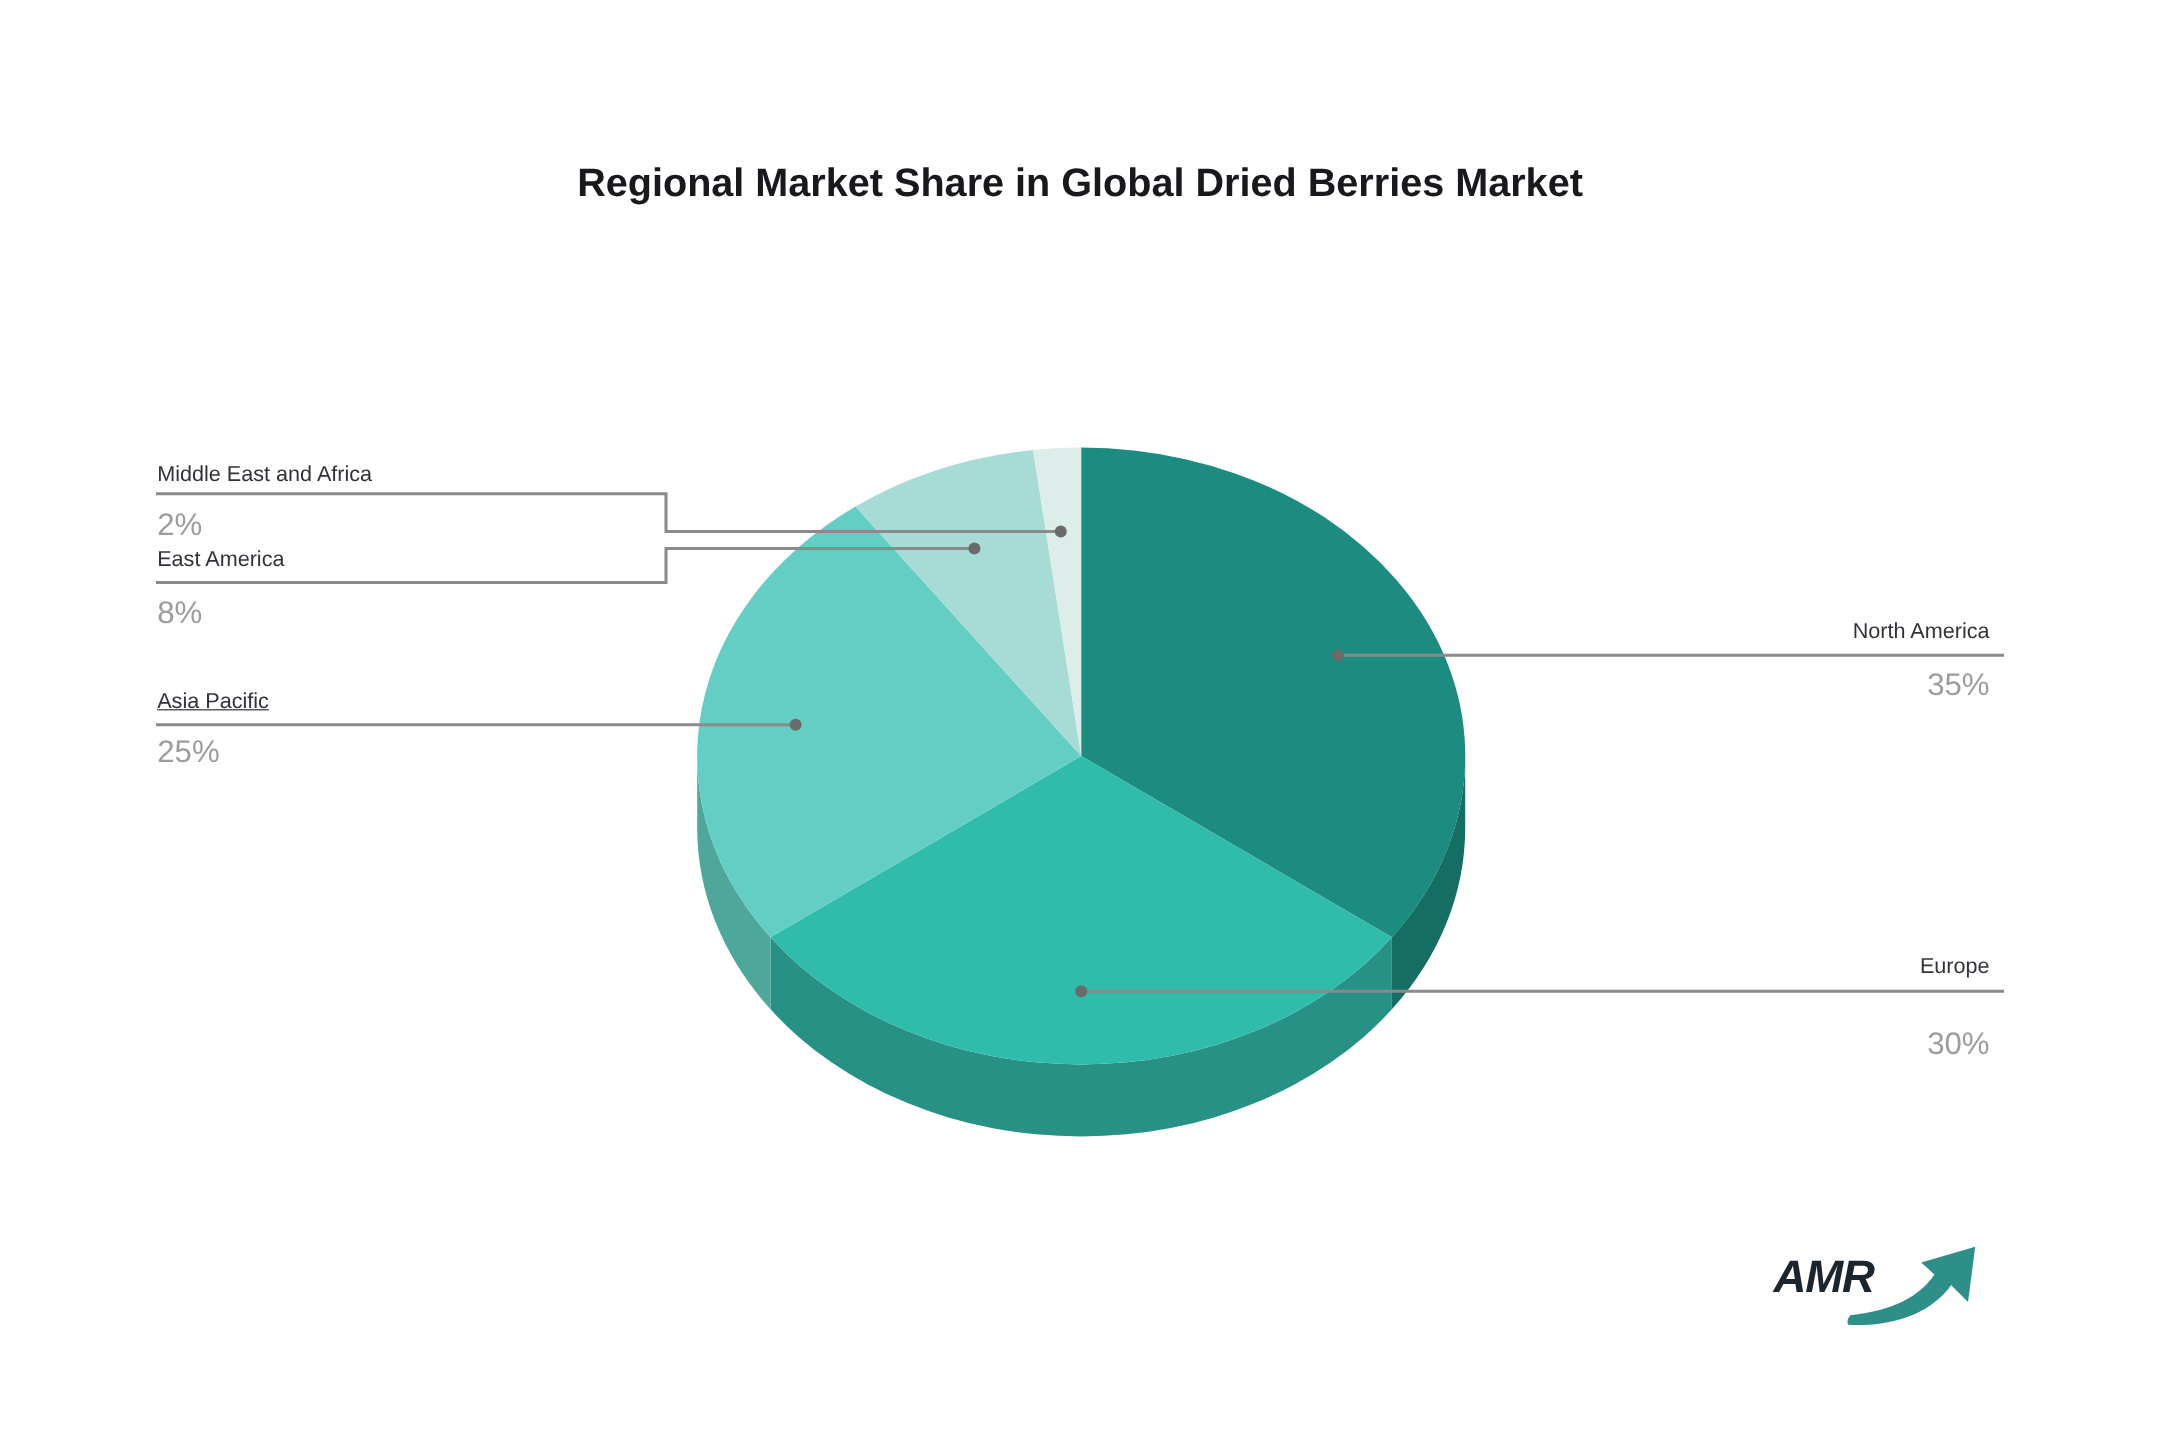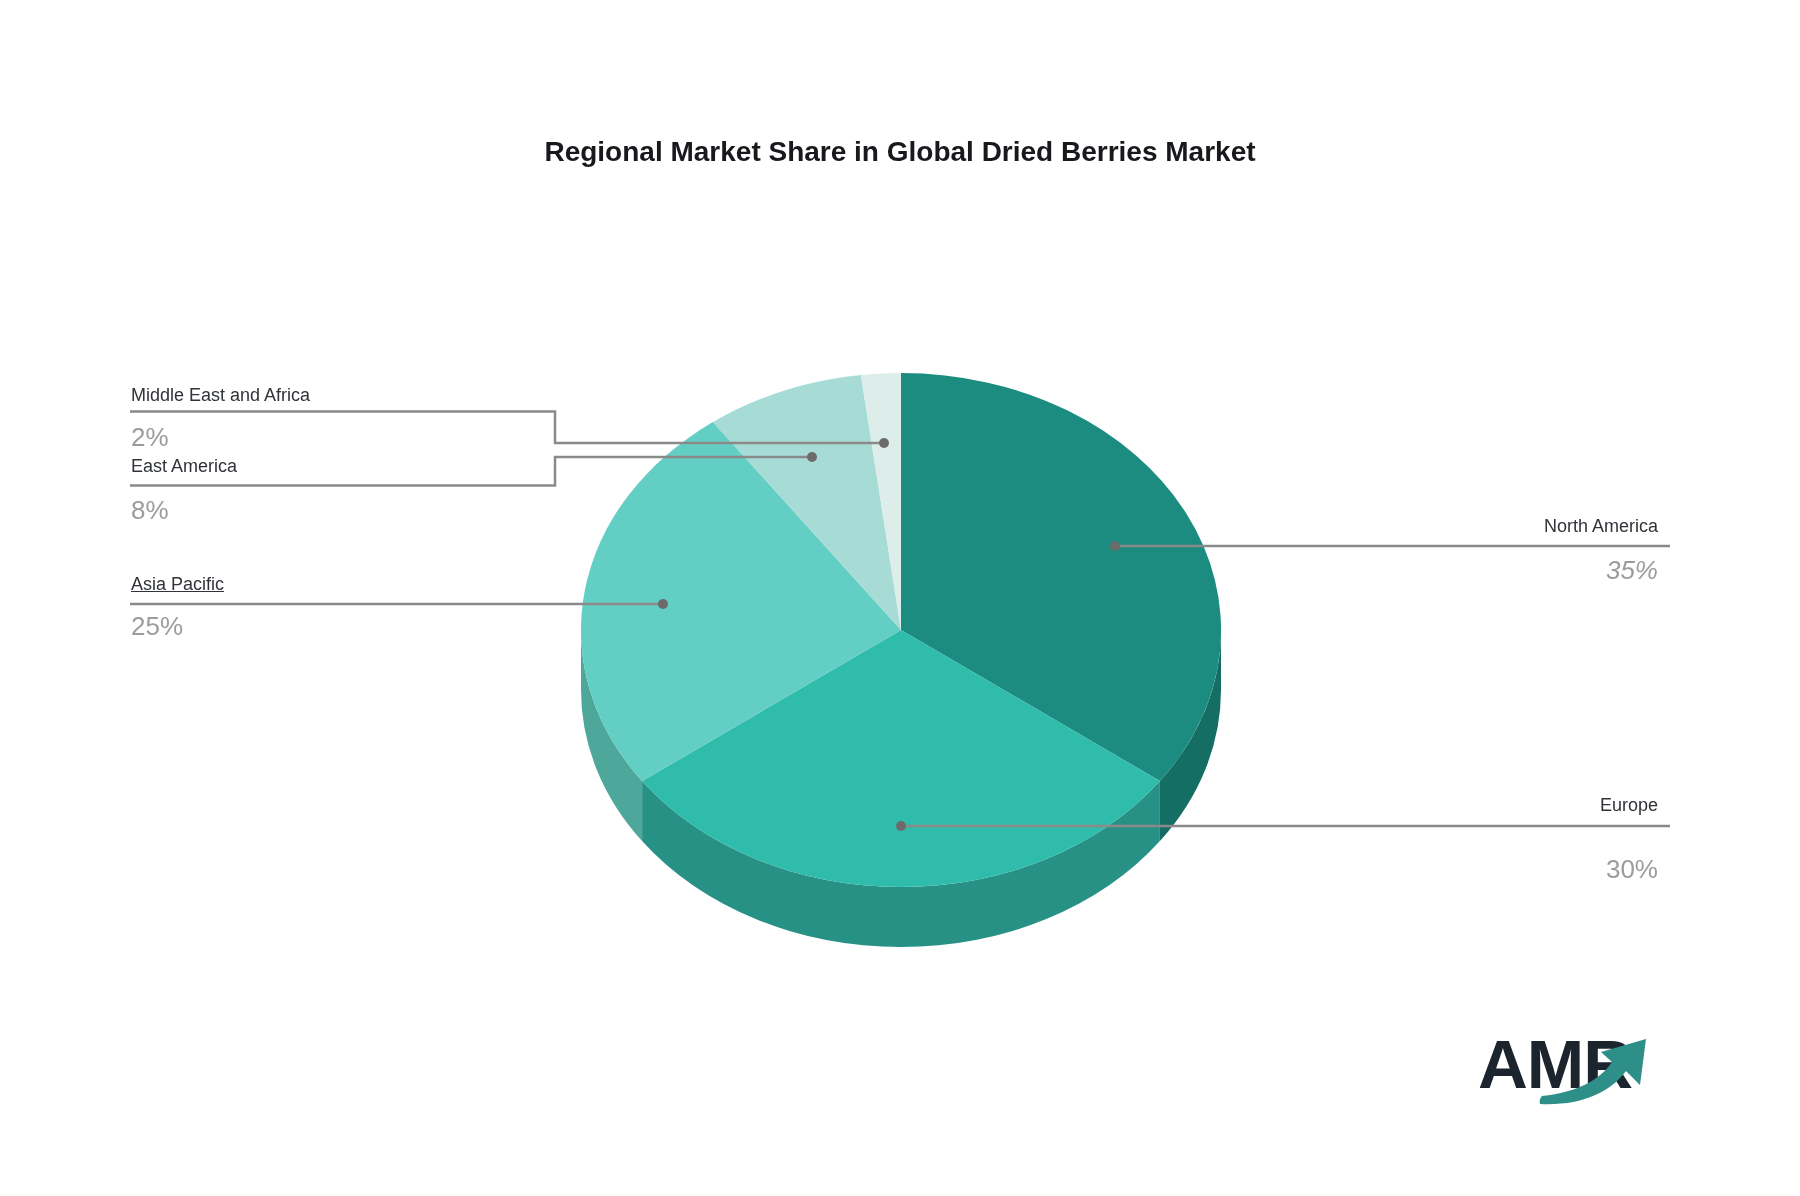--- a/index.html
+++ b/index.html
@@ -5,36 +5,36 @@
   :root{
     --leader-color:#8A8A8A; --dot-color:#6B6B6B; --label-color:#303338;
     --value-color:#9C9C9C; --title-color:#17191C; --subtitle-color:#48535D;
     --logo-text-color:#1C242E; --logo-arrow-color:#2E8F88; --background:#FFFFFF;
   }
   html,body{margin:0;padding:0;}
   body{width:1800px;height:1196px;background:var(--background);
        font-family:"Liberation Sans","DejaVu Sans",sans-serif;overflow:hidden;}
   .stage{position:relative;width:1800px;height:1196px;background:var(--background);}
   .chart-title{position:absolute;top:134px;left:0;width:1800px;text-align:center;
-       font-size:28px;line-height:35px;font-weight:700;color:var(--title-color);}
+       font-size:33px;line-height:35px;font-weight:700;color:var(--title-color);}
   .chart-subtitle{position:absolute;top:190px;left:0;width:1800px;text-align:center;
        font-size:28px;line-height:32px;font-weight:700;color:var(--subtitle-color);}
   .pie-svg{position:absolute;left:0;top:0;}
   .callout-name{position:absolute;font-size:18px;line-height:32px;color:var(--label-color);white-space:nowrap;}
   .callout-value{position:absolute;font-size:26px;line-height:32px;color:var(--value-color);white-space:nowrap;}
   .cl{left:131px;text-align:left;}
   .cr{right:142px;text-align:right;}
   .t-mea-name{top:379px;} .t-mea-val{top:421px;}
   .t-la-name{top:450px;}  .t-la-val{top:494px;}
   .t-ap-name{top:568px;text-decoration:underline;}  .t-ap-val{top:610px;}
-  .t-na-name{top:510px;}  .t-na-val{top:554px;font-style:italic;}
+  .t-na-name{top:510px;}  .t-na-val{top:554px;}
   .t-eu-name{top:789px;}  .t-eu-val{top:833px;margin-top:20px;}
   .logo{position:absolute;left:1478px;top:1036px;width:220px;height:90px;}
-  .logo-text{font-size:69px;line-height:58px;font-weight:700;color:var(--logo-text-color);
-       letter-spacing:-1px;}
+  .logo-text{font-size:38px;line-height:58px;font-weight:700;color:var(--logo-text-color);
+       letter-spacing:-1px;font-style:italic;}
   .logo-arrow{position:absolute;left:0;top:0;overflow:visible;}
 </style>
 </head>
 <body>
 
 <div class="stage">
 
   <div class="chart-title">Regional Market Share in Global Dried Berries Market</div>
 
   <svg id="pie-svg" class="pie-svg" width="1800" height="1196" viewBox="0 0 1800 1196">

